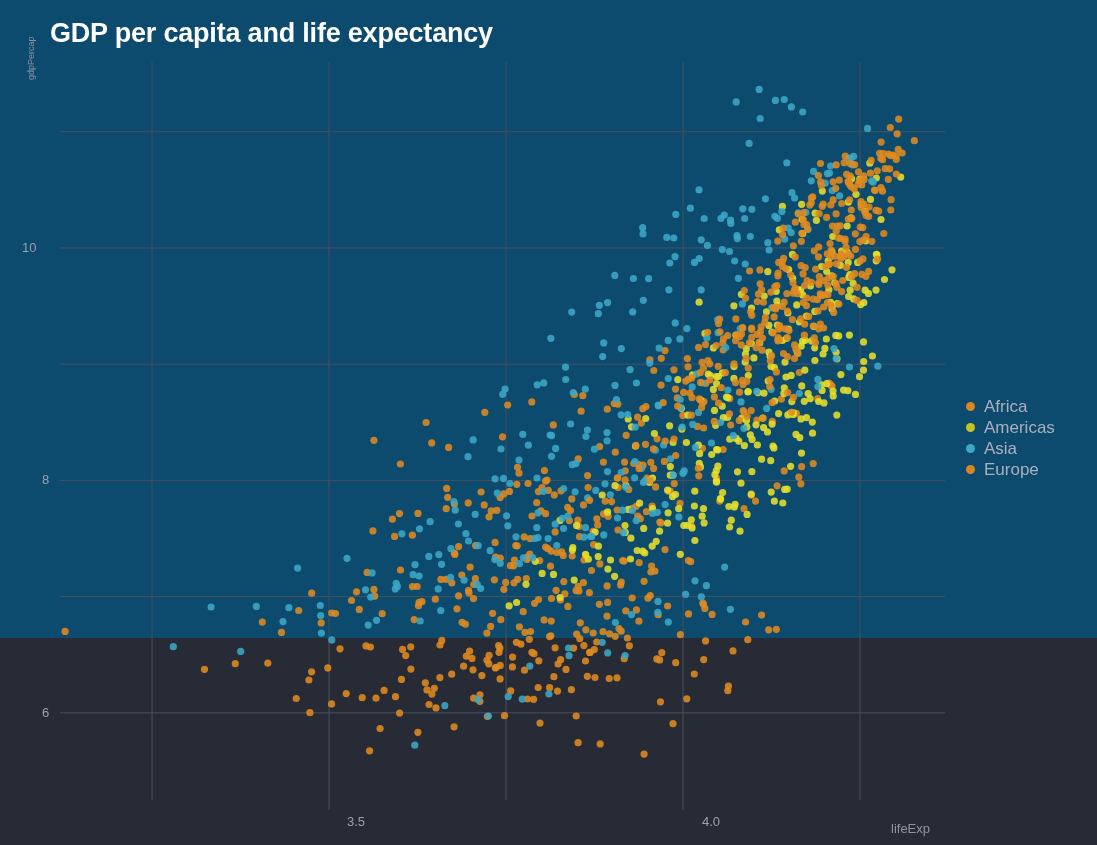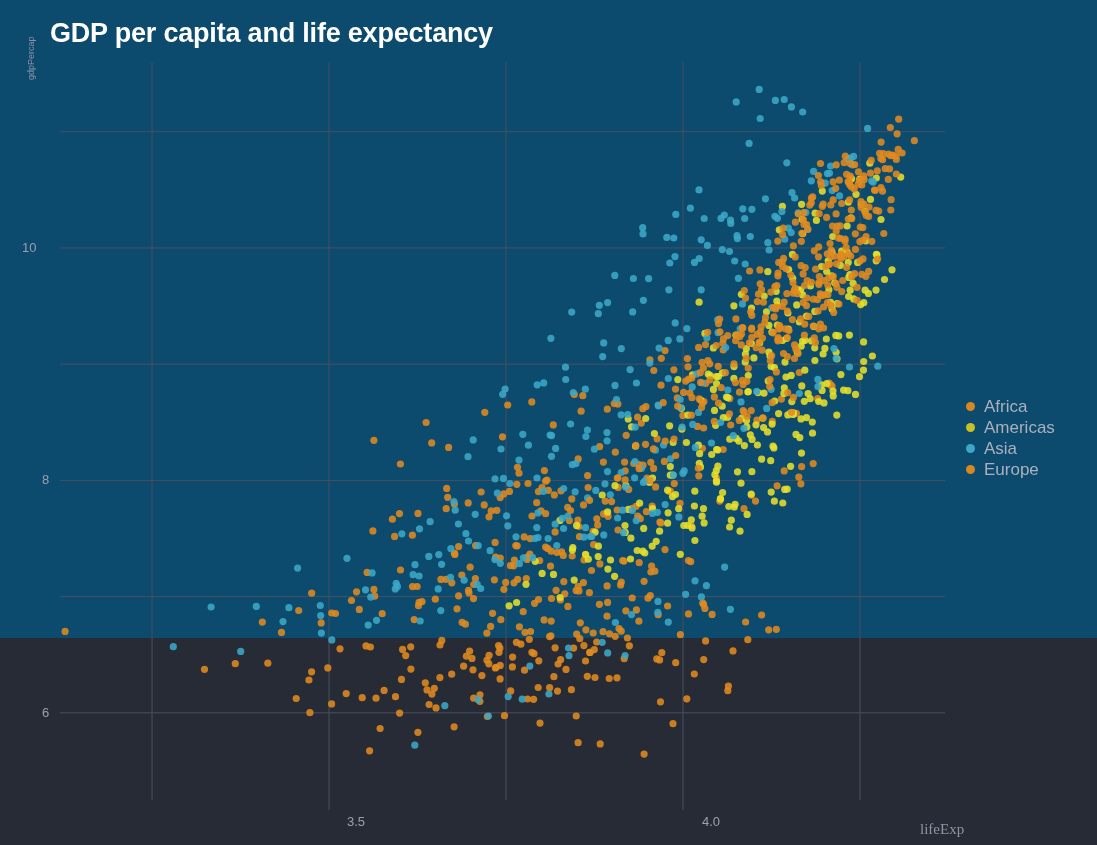--- a/index.html
+++ b/index.html
@@ -41,26 +41,25 @@
     left: 26px;
     top: 80px;
     font-size: 9px;
     color: #8e94a3;
     transform: rotate(-90deg);
     transform-origin: left top;
     white-space: nowrap;
   }
   #x-axis-label {
     position: absolute;
-    left: 920px;
+    left: 891px;
     top: 821px;
-    font-size: 15px;
+    font-size: 13px;
     color: #8e94a3;
     white-space: nowrap;
-    font-family: Liberation Serif, serif;
   }
   .tick-label {
     position: absolute;
     font-size: 13px;
     color: #9aa0ae;
     white-space: nowrap;
   }
   #legend {
     position: absolute;
     left: 966px;

